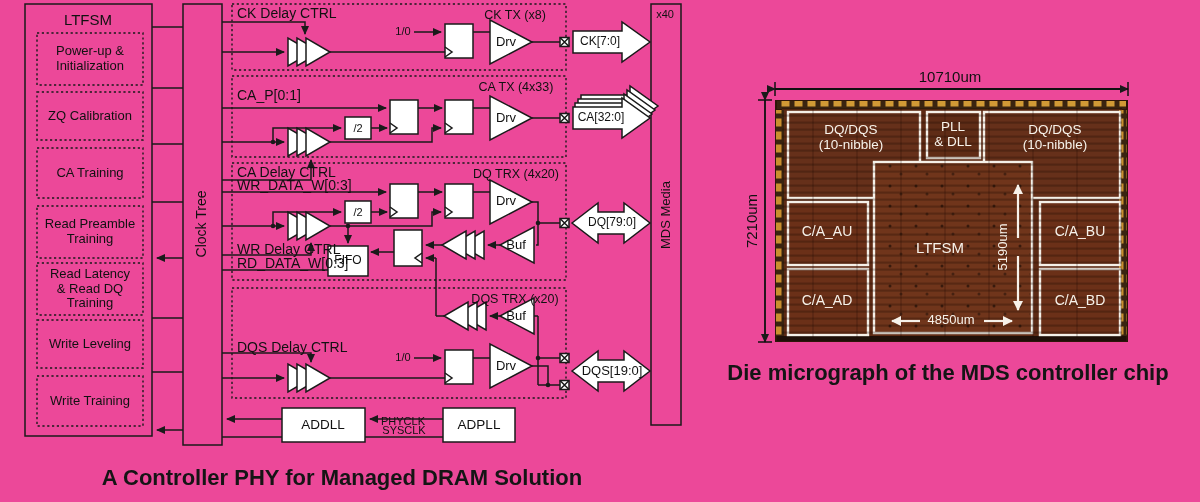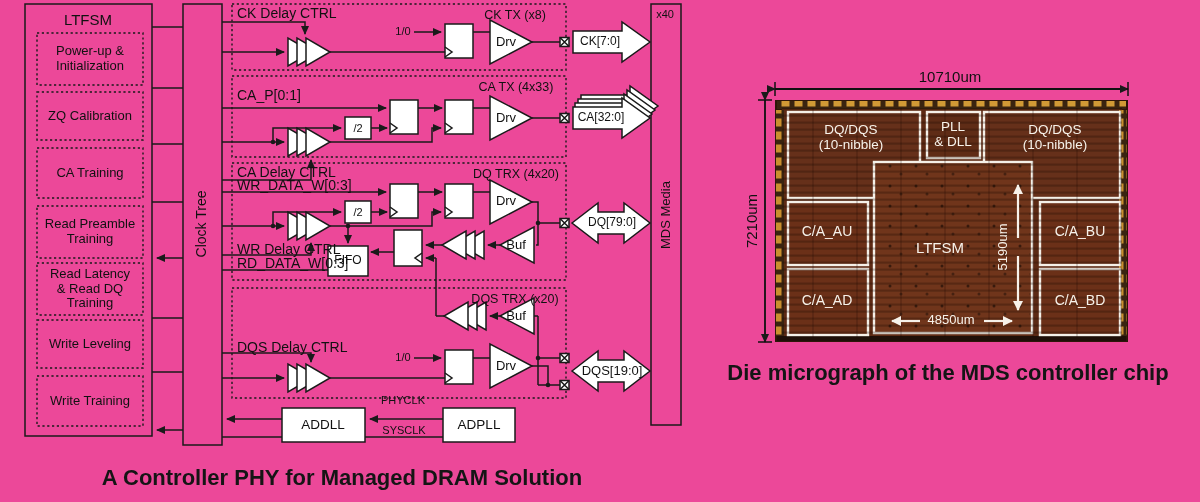--- a/index.html
+++ b/index.html
@@ -316,21 +316,21 @@
 
 <div class="lbl c fs125" style="left:515px;top:299px;">DQS TRX (x20)</div>
 <div class="lbl l fs10" style="left:237px;top:348px;">DQS Delay CTRL</div>
 <div class="lbl c fs11" style="left:403px;top:357px;">1/0</div>
 <div class="lbl c fs115" style="left:506px;top:366px;">Drv</div>
 <div class="lbl c fs115" style="left:516px;top:316px;">Buf</div>
 <div class="lbl c fs115" style="left:612px;top:371px;">DQS[19:0]</div>
 
 <div class="lbl c fs135" style="left:323px;top:425px;">ADDLL</div>
 <div class="lbl c fs135" style="left:479px;top:425px;">ADPLL</div>
-<div class="lbl c fs11" style="left:403px;top:400px;">PHYCLK</div>
+<div class="lbl c fs11" style="left:403px;top:421px;">PHYCLK</div>
 <div class="lbl c fs11" style="left:404px;top:430px;">SYSCLK</div>
 
 <div class="lbl c dim" style="left:950px;top:77px;">10710um</div>
 <div class="lbl rot dim" style="left:752px;top:221px;">7210um</div>
 <div class="lbl c fs135 white" style="left:851px;top:137px;">DQ/DQS
 (10-nibble)</div>
 <div class="lbl c fs135 white" style="left:953px;top:134px;">PLL
 &amp; DLL</div>
 <div class="lbl c fs135 white" style="left:1055px;top:137px;">DQ/DQS
 (10-nibble)</div>

